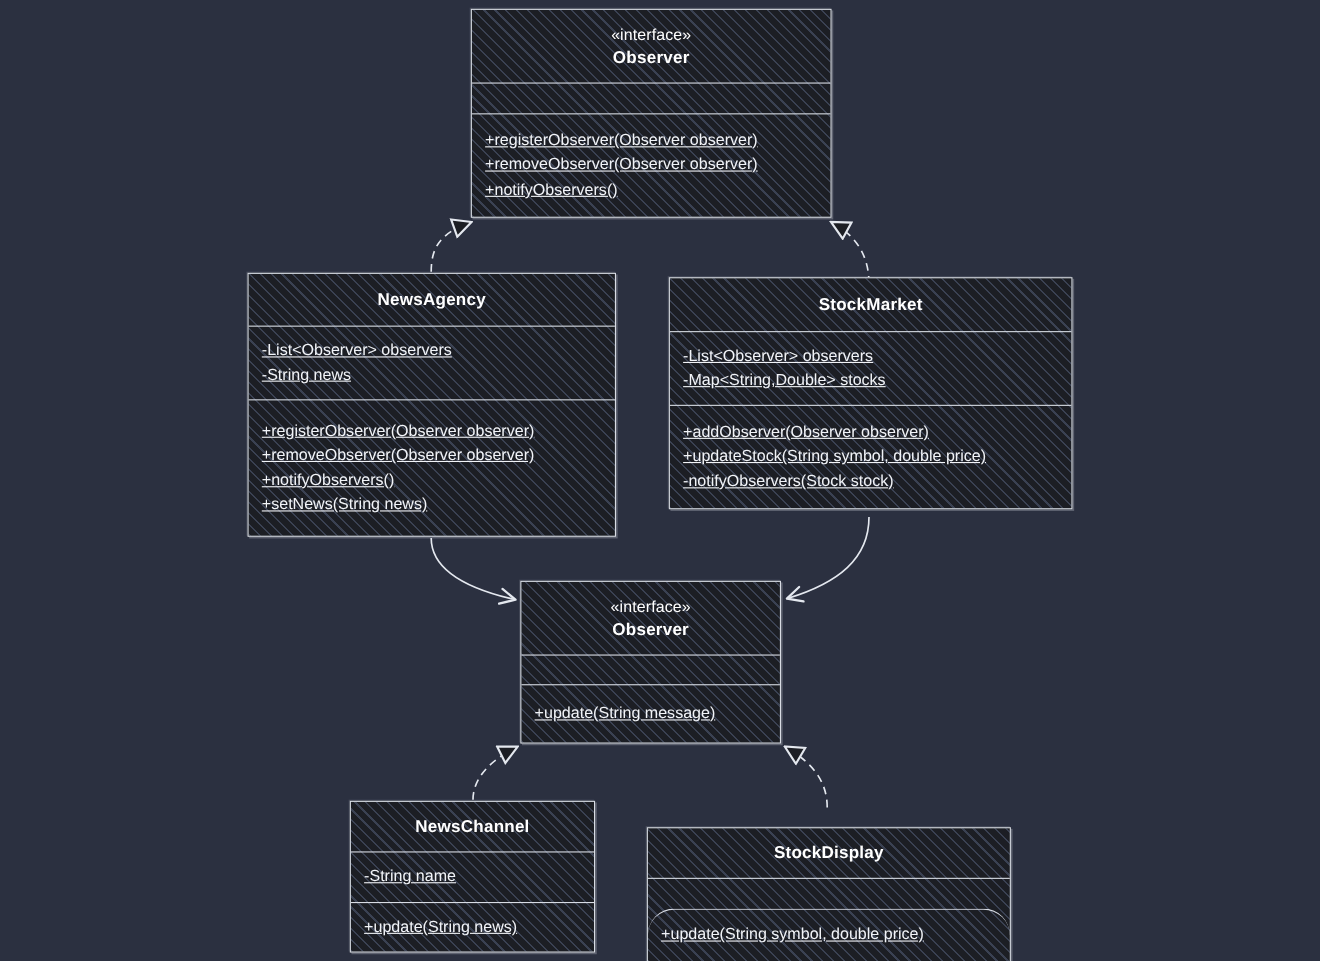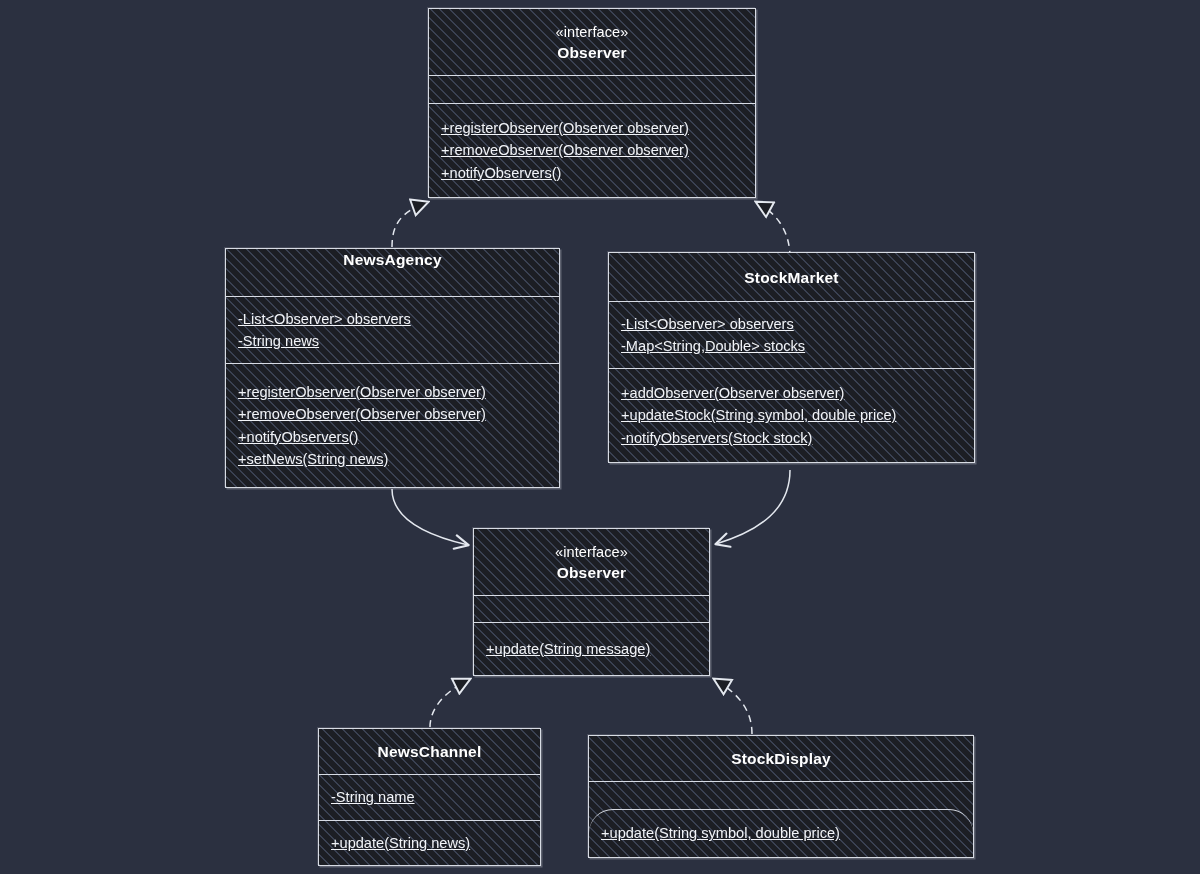--- a/index.html
+++ b/index.html
@@ -137,21 +137,21 @@
     </div>
     <div class="compartment c-empty" style="height:28px;"></div>
     <div class="compartment c-body" style="flex:1;">
       <div class="member">+registerObserver(Observer observer)</div>
       <div class="member">+removeObserver(Observer observer)</div>
       <div class="member">+notifyObservers()</div>
     </div>
   </div>
 
   <div class="uml-box" style="left:225px; top:248px; width:335px; height:240px;">
-    <div class="compartment c-header" style="height:47px; justify-content:flex-start;">
+    <div class="compartment c-header" style="height:47px; justify-content:center;">
       <div class="class-title">NewsAgency</div>
     </div>
     <div class="compartment c-body" style="height:67px;">
       <div class="member">-List&lt;Observer&gt; observers</div>
       <div class="member">-String news</div>
     </div>
     <div class="compartment c-body" style="flex:1;">
       <div class="member">+registerObserver(Observer observer)</div>
       <div class="member">+removeObserver(Observer observer)</div>
       <div class="member">+notifyObservers()</div>
@@ -190,21 +190,21 @@
       <div class="class-title">NewsChannel</div>
     </div>
     <div class="compartment c-body" style="height:46px;">
       <div class="member">-String name</div>
     </div>
     <div class="compartment c-body" style="flex:1;">
       <div class="member">+update(String news)</div>
     </div>
   </div>
 
-  <div class="uml-box" style="left:588px; top:735px; width:386px; height:123px;">
+  <div class="uml-box" style="left:588px; top:752px; width:331px; height:123px;">
     <div class="compartment c-header" style="height:45px; justify-content:center;">
       <div class="class-title">StockDisplay</div>
     </div>
     <div class="compartment c-empty" style="height:28px;"></div>
     <div class="compartment c-body" style="flex:1;border-radius:24px;">
       <div class="member">+update(String symbol, double price)</div>
     </div>
   </div>
 
 </div>

